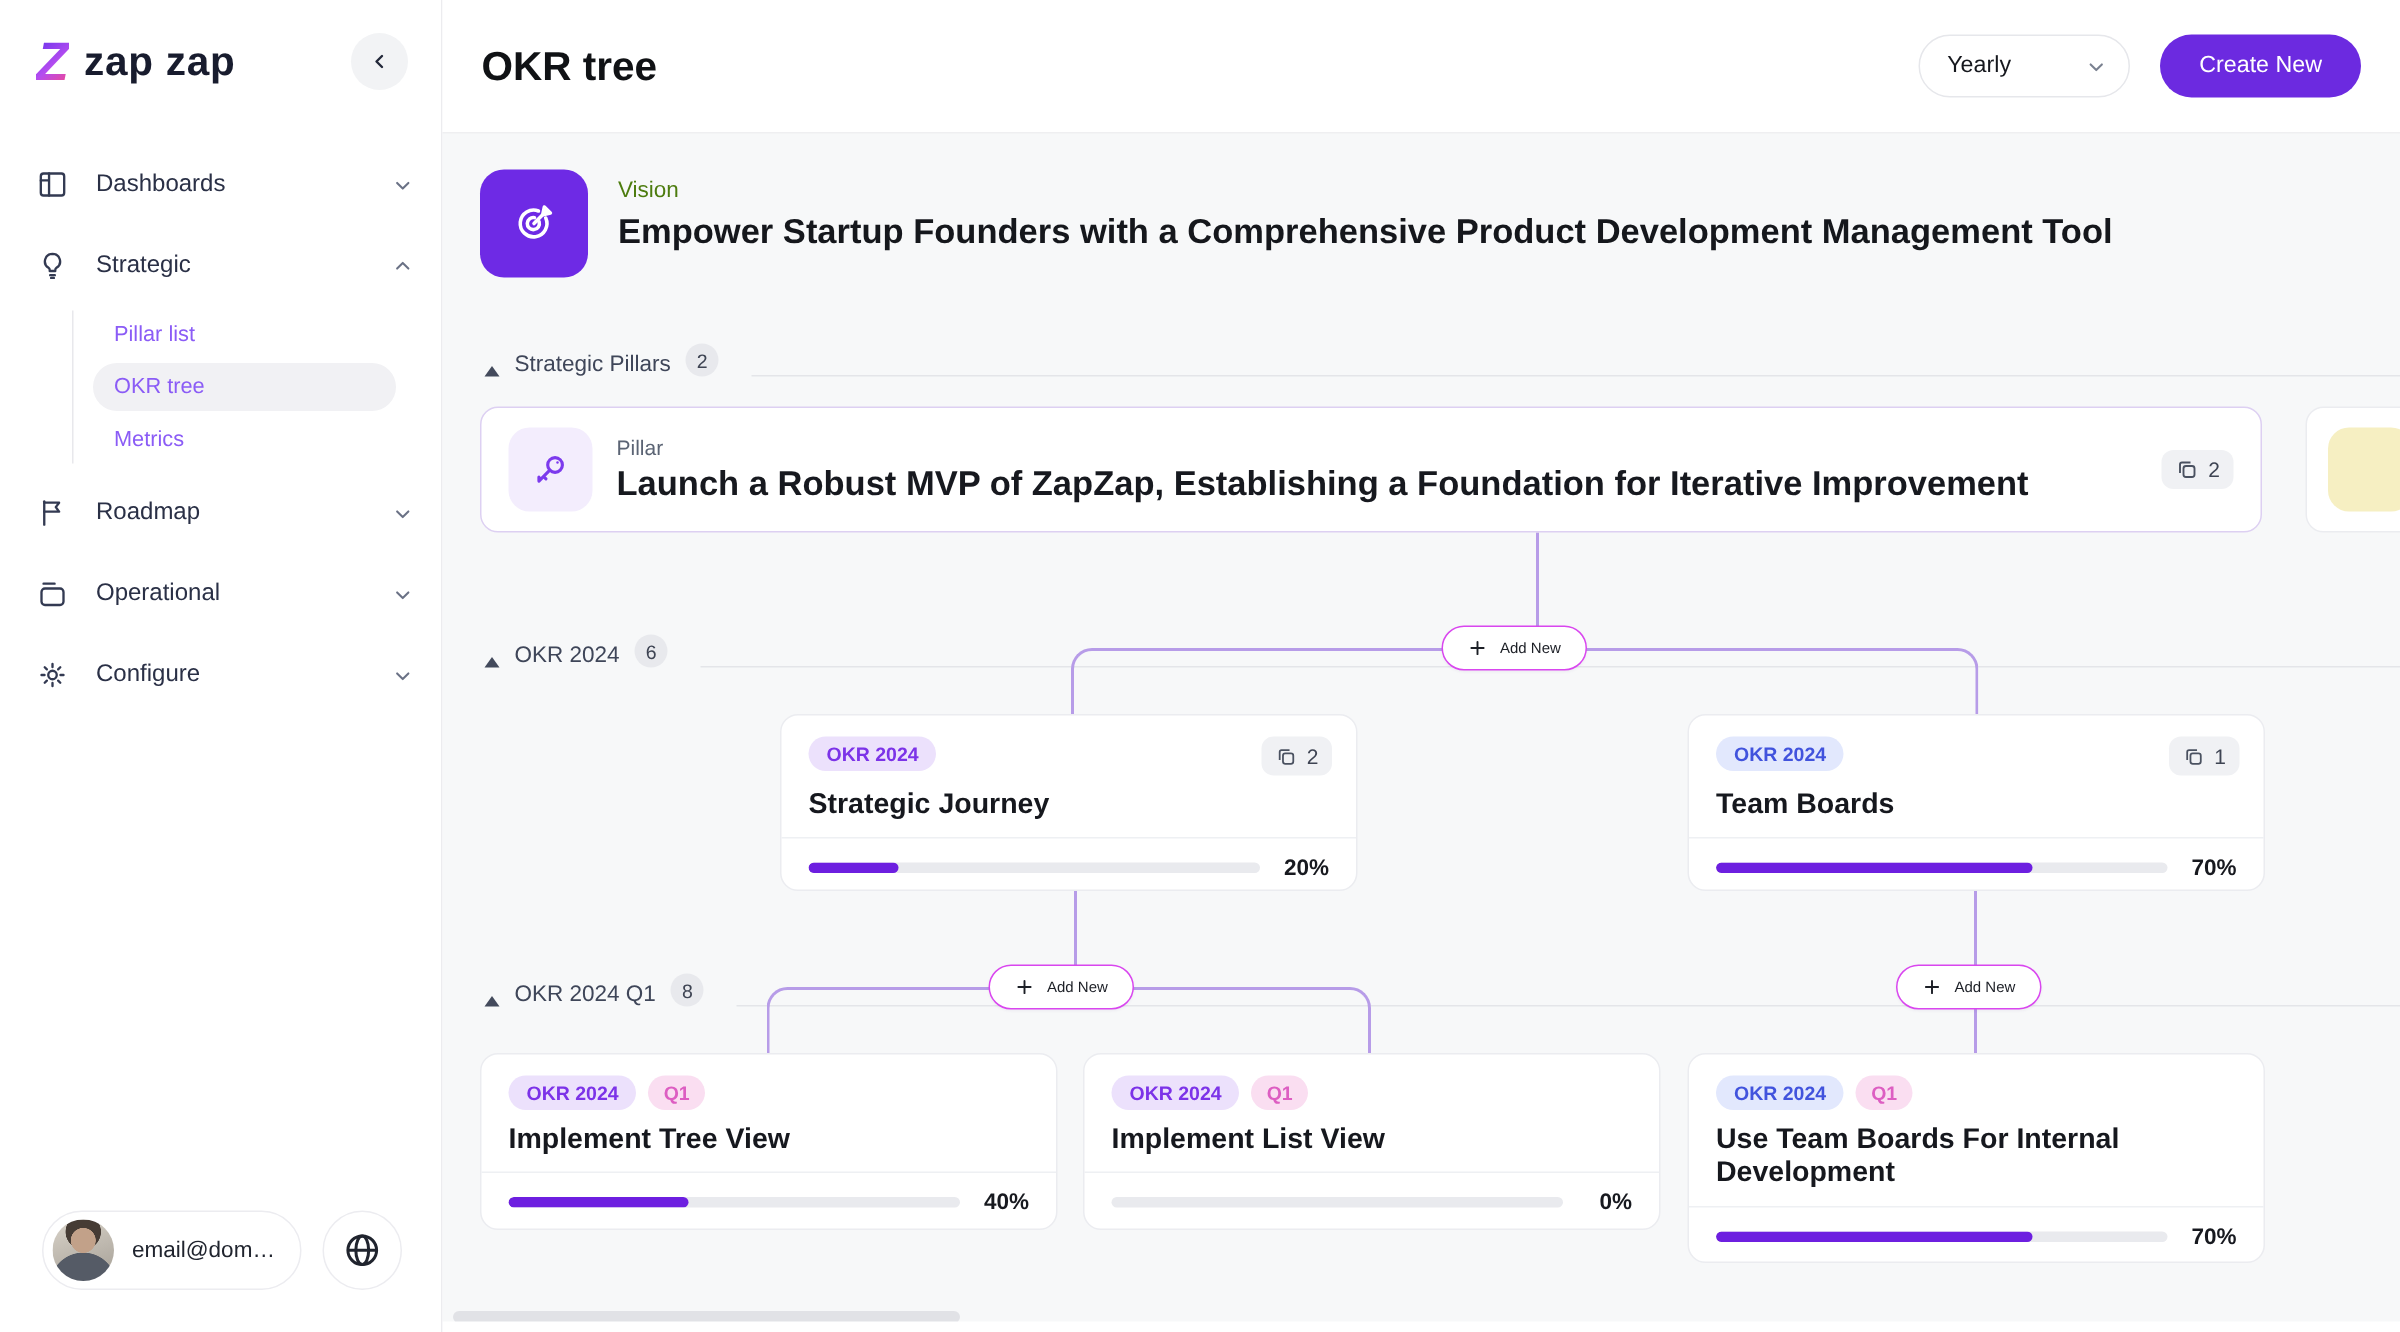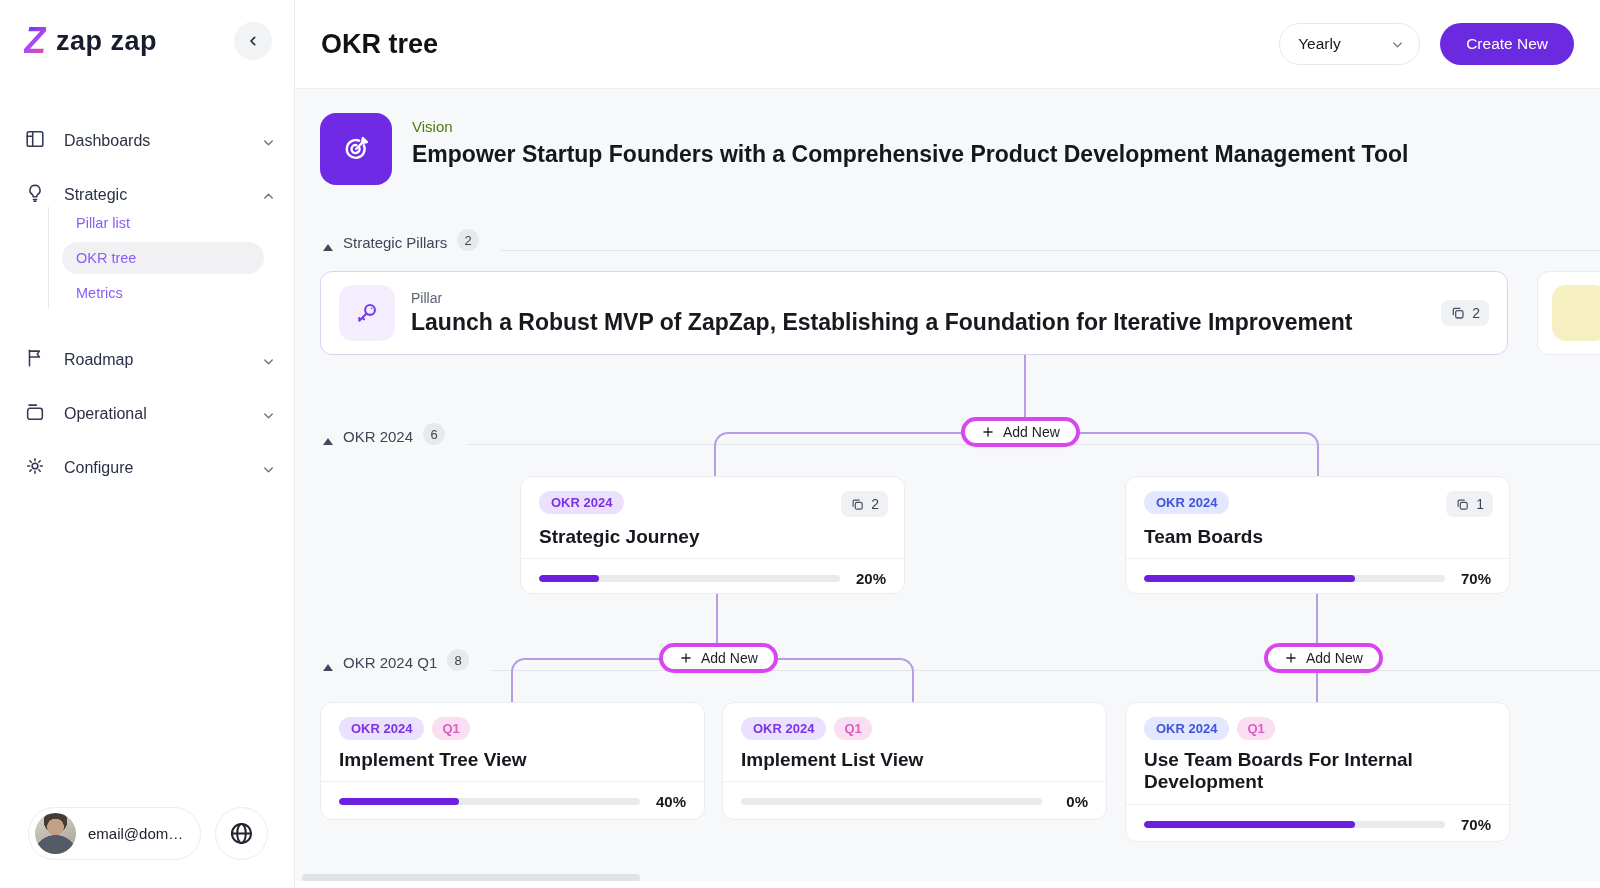--- a/index.html
+++ b/index.html
@@ -11,21 +11,21 @@
   
   .sidebar { width:295px; min-width:295px; height:100%; background:#fff; border-right:1px solid #ececef; display:flex; flex-direction:column; }
   .logo-row { display:flex; align-items:center; padding:22px 22px 10px 24px; }
   .logo-z { font-size:36px; font-weight:800; font-style:italic; line-height:1;
             background:linear-gradient(140deg,#7c3aed 20%,#b44cf0 55%,#ec4899 90%);
             -webkit-background-clip:text; background-clip:text; color:transparent; margin-right:10px; }
   .logo-text { font-size:27px; font-weight:700; color:#181c2e; letter-spacing:.5px; }
   .collapse-btn { margin-left:auto; width:38px; height:38px; border-radius:50%; background:#f2f3f5; border:none;
                   display:flex; align-items:center; justify-content:center; cursor:pointer; color:#23283a; }
   .nav { padding:26px 18px 0 24px; }
-  .nav-item { display:flex; align-items:flex-end; height:54px; cursor:pointer; }
+  .nav-item { display:flex; align-items:center; height:54px; cursor:pointer; }
   .nav-item .nicon { width:24px; color:#333a52; margin-right:16px; }
   .nav-item .nlabel { font-size:16px; font-weight:500; color:#2a3046; }
   .nav-item .chev { margin-left:auto; color:#6b7286; }
   .sub-list { margin:2px 0 6px 24px; border-left:1px solid #e8e8ec; list-style:none; }
   .sub-item { margin:3px 12px 3px 13px; padding:8px 14px 8px 14px; border-radius:18px; font-size:14.5px; color:#8b5cf6; cursor:pointer; }
   .sub-item.active { background:#f1f1f4; }
   .sidebar-bottom { margin-top:auto; display:flex; align-items:center; gap:14px; padding:22px 22px 28px 28px; }
   .user-pill { display:flex; align-items:center; gap:12px; border:1px solid #ececf0; border-radius:28px; padding:5px 14px 5px 6px; height:53px; width:173px; cursor:pointer; }
   .avatar { width:41px; height:41px; min-width:41px; border-radius:50%;
             background:
@@ -96,21 +96,21 @@
   .conn { z-index:1; border-color:#b79ce8; border-style:solid; border-width:0; }
   .stem1 { left:729px; top:266px; height:78px; border-left-width:2px; }
   .bl1 { left:419px; top:343px; width:311px; height:44px; border-left-width:2px; border-top-width:2px; border-top-left-radius:14px; }
   .br1 { left:729px; top:343px; width:295px; height:44px; border-right-width:2px; border-top-width:2px; border-top-right-radius:14px; }
   .stem2 { left:421px; top:505px; height:65px; border-left-width:2px; }
   .bl2 { left:216px; top:569px; width:206px; height:44px; border-left-width:2px; border-top-width:2px; border-top-left-radius:14px; }
   .br2 { left:421px; top:569px; width:198px; height:44px; border-right-width:2px; border-top-width:2px; border-top-right-radius:14px; }
   .stem3 { left:1021px; top:505px; height:108px; border-left-width:2px; }
 
   .addnew { z-index:3; display:flex; align-items:center; gap:8px; height:30px; padding:0 16px; background:#fff;
-            border:4px solid #d946ef; border-radius:16px; font-size:14px; color:#1c1f26; cursor:pointer; font-family:inherit;
+            border:1px solid #d946ef; border-radius:16px; font-size:10px; color:#1c1f26; cursor:pointer; font-family:inherit;
             box-shadow:0 1px 2px rgba(60,30,120,.06); }
   .an1 { left:666px; top:328px; } .an2 { left:364px; top:554px; } .an3 { left:969px; top:554px; }
 
   .hscroll-thumb { left:7px; top:785px; width:338px; height:8px; border-radius:4px; background:#e1e2e6; z-index:4; cursor:pointer; }
   .footer-strip { left:0; right:0; bottom:0; height:7px; background:#fff; z-index:4; }
 </style>
 </head>
 <body>
 
 <aside class="sidebar">

